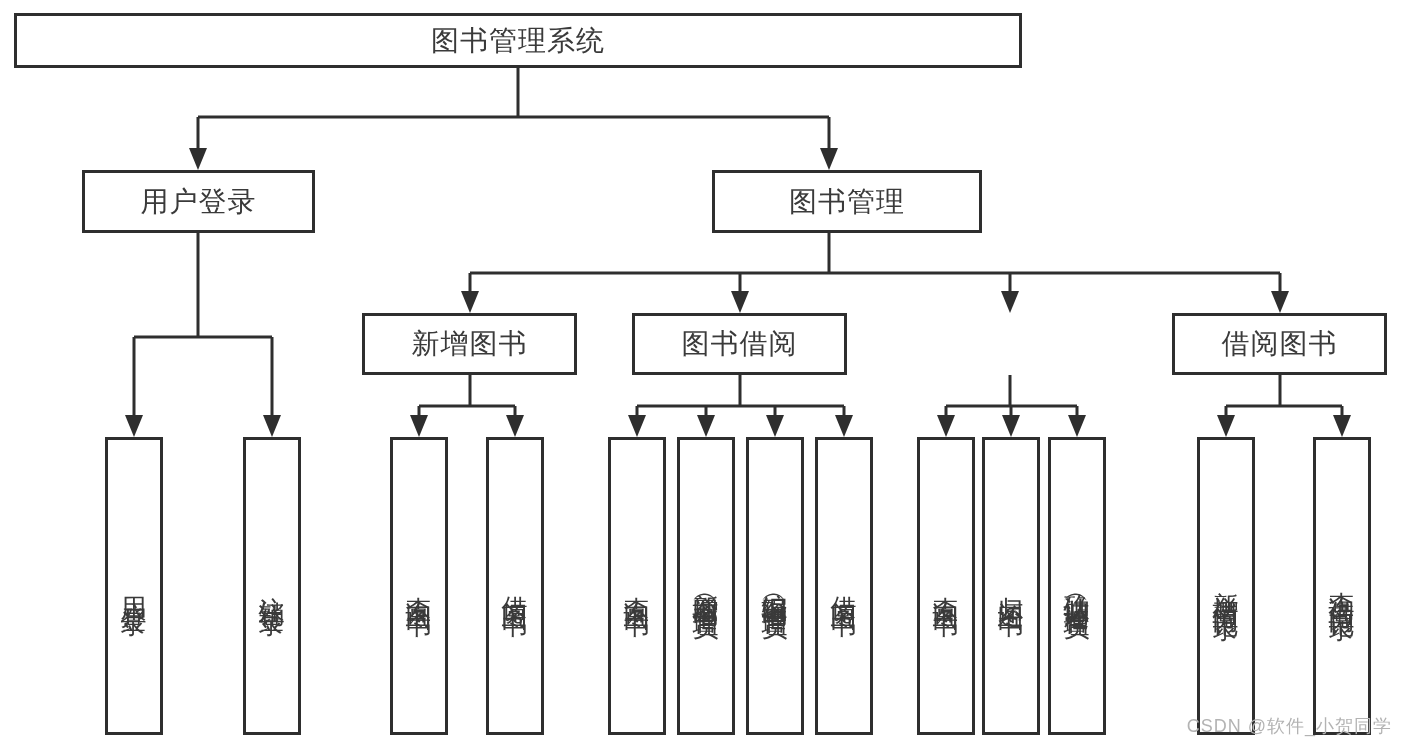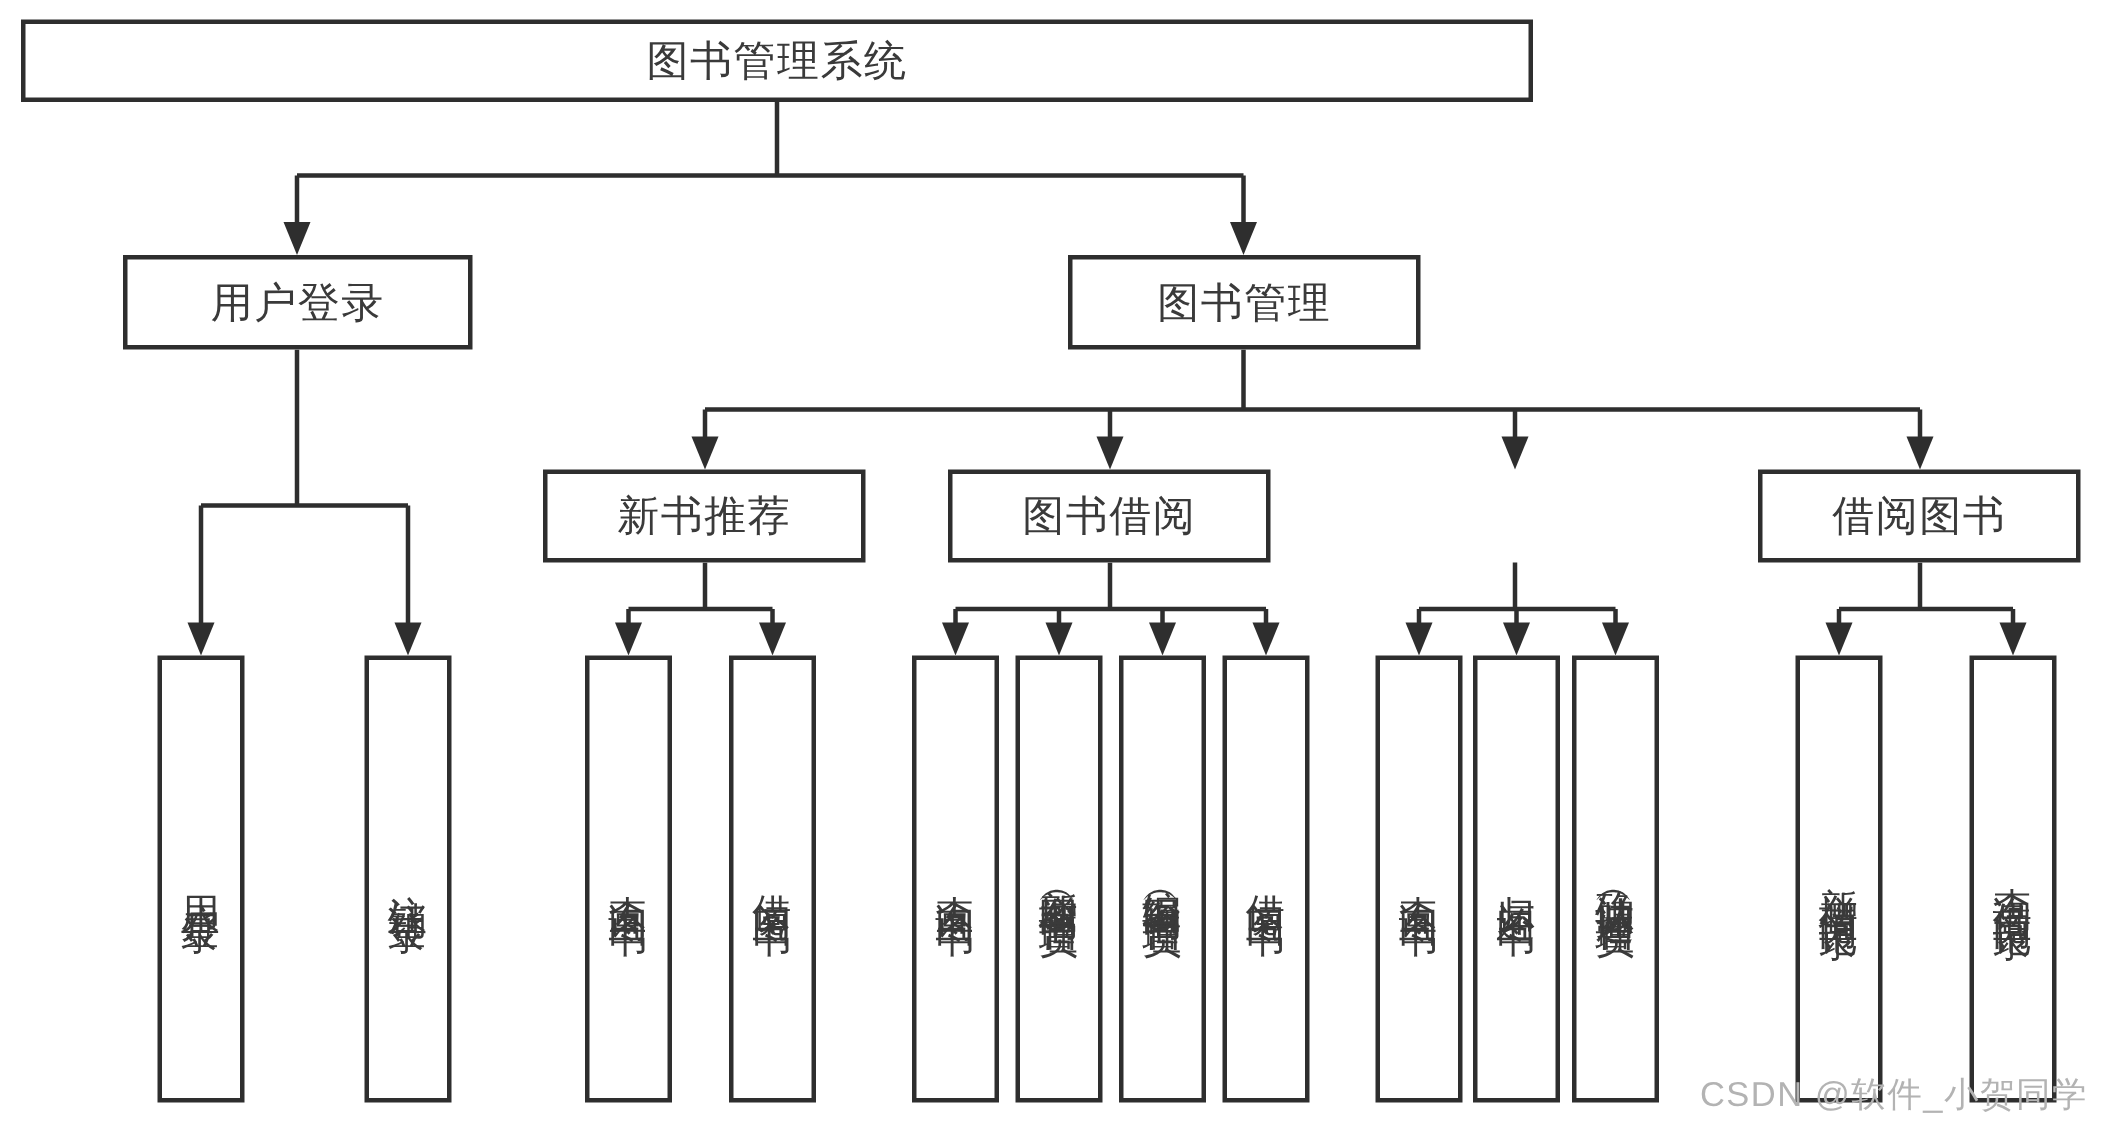--- a/index.html
+++ b/index.html
@@ -47,21 +47,21 @@
     letter-spacing: 5px;
     line-height: 1;
   }
   .v-node.long {
     letter-spacing: 3px;
   }
   .watermark {
     position: absolute;
     top: 714px;
     right: 13px;
-    font-size: 23px;
+    font-size: 18px;
     color: #b3b3b3;
     letter-spacing: 1px;
     z-index: 3;
     white-space: nowrap;
   }
 </style>
 </head>
 <body>
 
 <div class="canvas">
@@ -102,23 +102,23 @@
       <polygon points="1002,415 1020,415 1011,437"></polygon>
       <polygon points="1068,415 1086,415 1077,437"></polygon>
       <polygon points="1217,415 1235,415 1226,437"></polygon>
       <polygon points="1333,415 1351,415 1342,437"></polygon>
     </g>
   </svg>
 
   <div class="node h-node" style="left:14px; top:13px; width:1008px; height:55px;">图书管理系统</div>
 
   <div class="node h-node" style="left:82px; top:170px; width:233px; height:63px;">用户登录</div>
-  <div class="node h-node" style="left:712px; top:170px; width:235px; height:63px;">图书管理</div>
+  <div class="node h-node" style="left:712px; top:170px; width:270px; height:63px;">图书管理</div>
 
-  <div class="node h-node" style="left:362px; top:313px; width:215px; height:62px;">新书推荐</div>
+  <div class="node h-node" style="left:362px; top:313px; width:215px; height:62px;">新增图书</div>
   <div class="node h-node" style="left:632px; top:313px; width:215px; height:62px;">图书借阅</div>
   <div class="node h-node" style="left:1172px; top:313px; width:215px; height:62px;">借阅图书</div>
 
   <div class="node v-node" style="left:105px; top:437px; width:58px; height:298px;">用户登录</div>
   <div class="node v-node" style="left:243px; top:437px; width:58px; height:298px;">注销登录</div>
 
   <div class="node v-node" style="left:390px; top:437px; width:58px; height:298px;">查询图书</div>
   <div class="node v-node" style="left:486px; top:437px; width:58px; height:298px;">借阅图书</div>
 
   <div class="node v-node" style="left:608px; top:437px; width:58px; height:298px;">查询图书</div>

